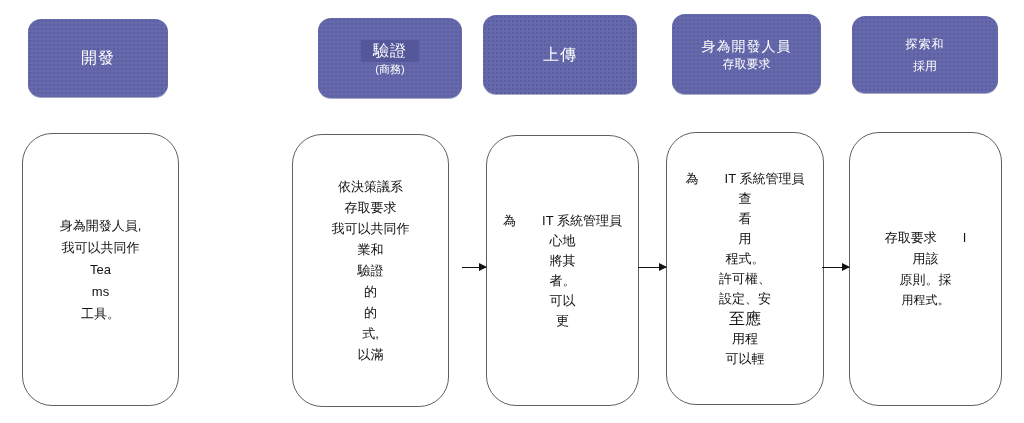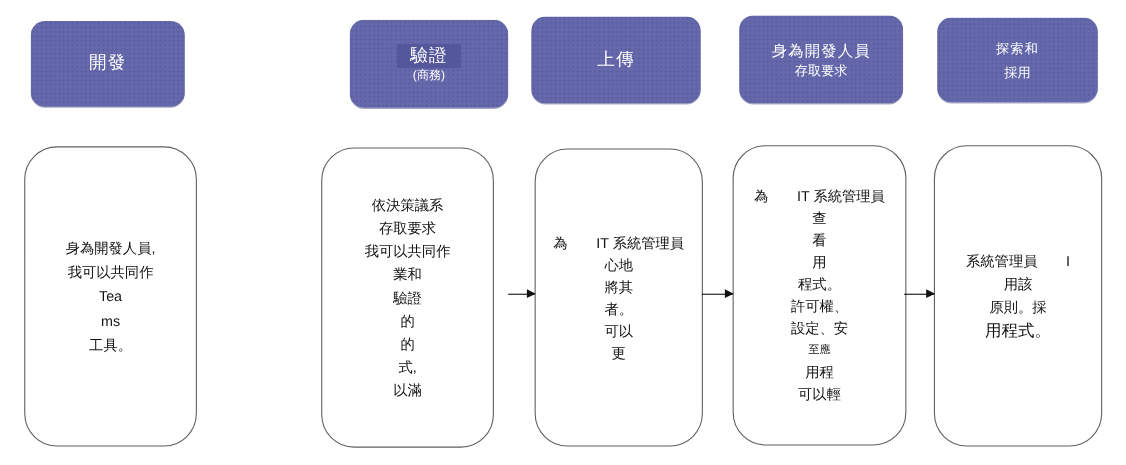--- a/index.html
+++ b/index.html
@@ -24,22 +24,22 @@
   #h5 .hdr-title,#h5 .hdr-sub{font-size:12px;line-height:22px;}
   
   .box{
     position:absolute;background:#ffffff;border:1px solid #5f5f5f;border-radius:30px;
     display:flex;flex-direction:column;align-items:center;justify-content:center;
     text-align:center;font-size:13px;color:#111111;
   }
   .ln{line-height:21px;white-space:pre;}
   #w1 .ln{line-height:22px;text-align:center;}
   #w3 .ln,#w4 .ln{line-height:20px;}
-  .ln.sm{font-size:10px;}
-  .ln.sm2{font-size:15px;}
+  .ln.sm{font-size:16px;}
+  .ln.sm2{font-size:12px;}
   
   .arrow{position:absolute;height:0;border-top:1px solid #111;}
   .arrow .head{
     position:absolute;right:-1px;top:-5px;width:0;height:0;
     border-left:8px solid #111;border-top:4.5px solid transparent;border-bottom:4.5px solid transparent;
   }
 </style>
 </head>
 <body>
 
@@ -104,21 +104,21 @@
     <div class="ln">用</div>
     <div class="ln">程式。</div>
     <div class="ln">許可權、</div>
     <div class="ln">設定、安</div>
     <div class="ln sm">至應</div>
     <div class="ln">用程</div>
     <div class="ln">可以輕</div>
   </div>
 
   <div class="box" id="w5" style="left:849px;top:132px;width:151px;height:272px">
-    <div class="ln">系統管理員　　I</div>
+    <div class="ln">存取要求　　I</div>
     <div class="ln">用該</div>
     <div class="ln">原則。採</div>
     <div class="ln sm2">用程式。</div>
   </div>
 
   <div class="arrow" style="left:462px;top:267px;width:24px">
     <span class="head"></span>
   </div>
   <div class="arrow" style="left:638px;top:267px;width:28px">
     <span class="head"></span>

